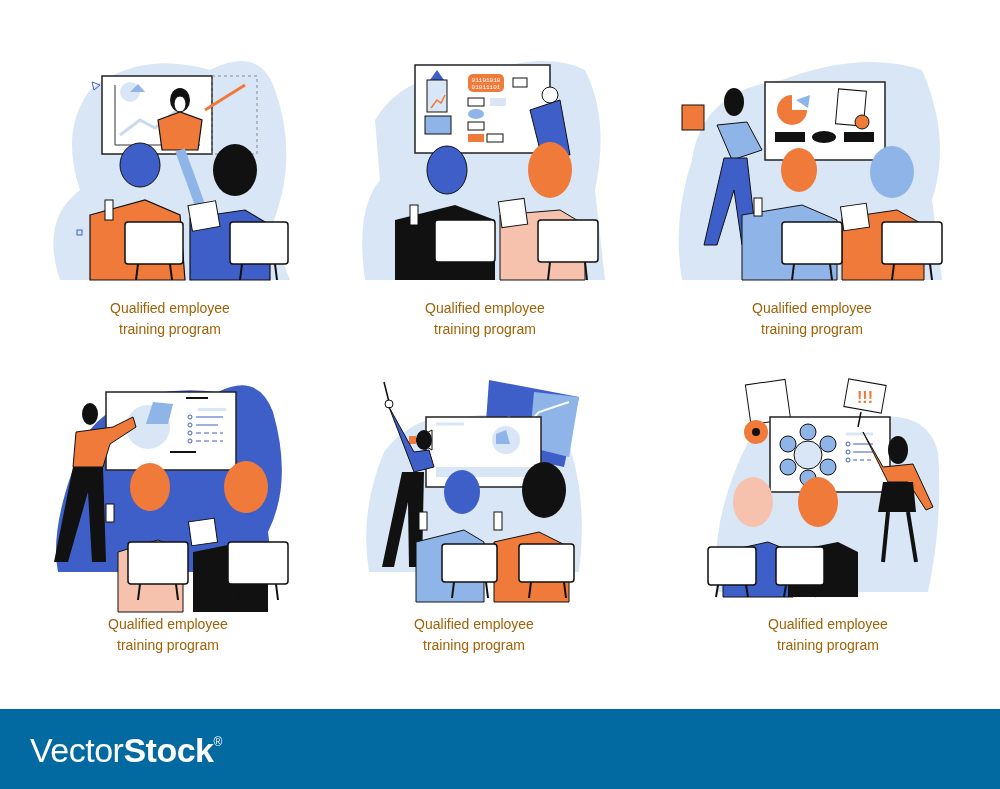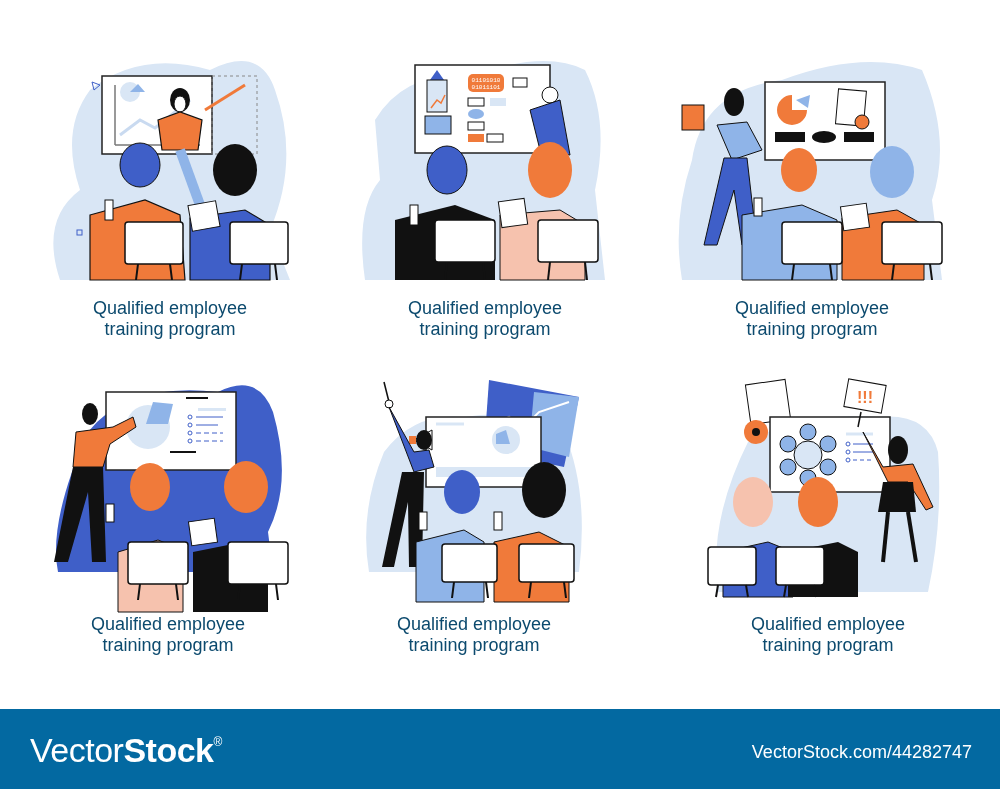--- a/index.html
+++ b/index.html
@@ -1,20 +1,20 @@
 <!DOCTYPE html>
 <html><head>
 <meta charset="utf-8">
 <style>
   * { box-sizing: border-box; margin: 0; padding: 0; }
   html, body { width: 1000px; height: 789px; background: #ffffff; overflow: hidden; }
   body { position: relative; font-family: "Liberation Sans", sans-serif; color: #111; }
   .panel { position: absolute; width: 300px; height: 320px; }
   .panel svg.art { position: absolute; left: 0; top: 0; width: 300px; height: 260px; }
-  .caption { position: absolute; left: 0; width: 300px; text-align: center; font-size: 18px; line-height: 21px; color: #0c4a6e; }
+  .caption { position: absolute; left: 0; width: 300px; text-align: center; font-size: 14px; line-height: 21px; color: #a16207; }
   .footer { position: absolute; left: 0; top: 709px; width: 1000px; height: 80px; background: #0369a1; }
   .logo { position: absolute; left: 30px; top: 22px; font-size: 34px; color: #ffffff; letter-spacing: -0.5px; font-family: "Liberation Sans", sans-serif; }
   .logo .thin { font-weight: 300; }
   .logo .bold { font-weight: 700; }
   .logo sup { font-size: 12px; vertical-align: top; position: relative; top: 4px; }
   .url { position: absolute; right: 28px; top: 33px; font-size: 18px; color: #ffffff; font-family: "Liberation Sans", sans-serif; }
 </style>
 </head>
 <body>
 
@@ -246,14 +246,13 @@
   <div class="caption" style="top:242px;">
     <div>Qualified employee</div>
     <div>training program</div>
   </div>
 </div>
 
 <div class="footer">
   <div class="logo">
     <span class="thin">Vector</span><span class="bold">Stock</span><sup>®</sup>
   </div>
-  <div class="url">VectorStock.com/44282747</div>
 </div>
 
 </body></html>

